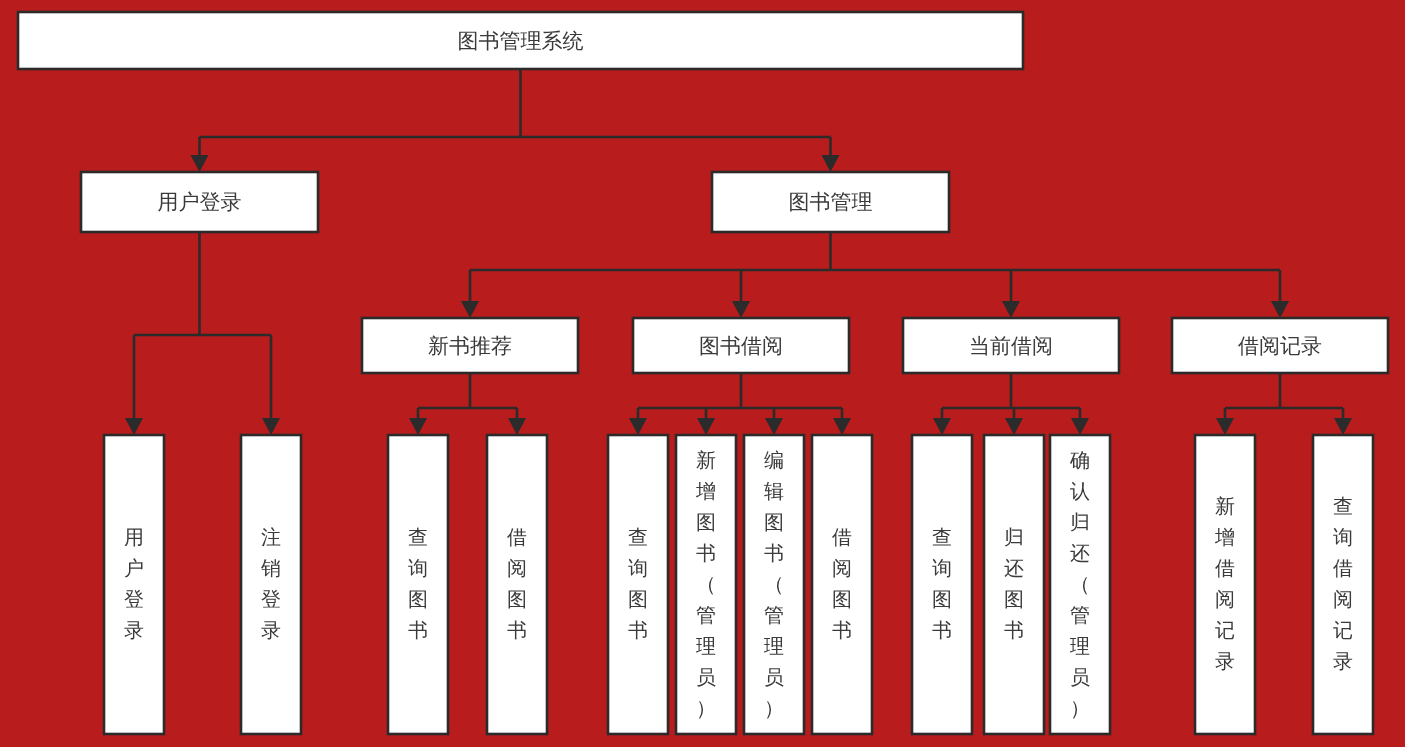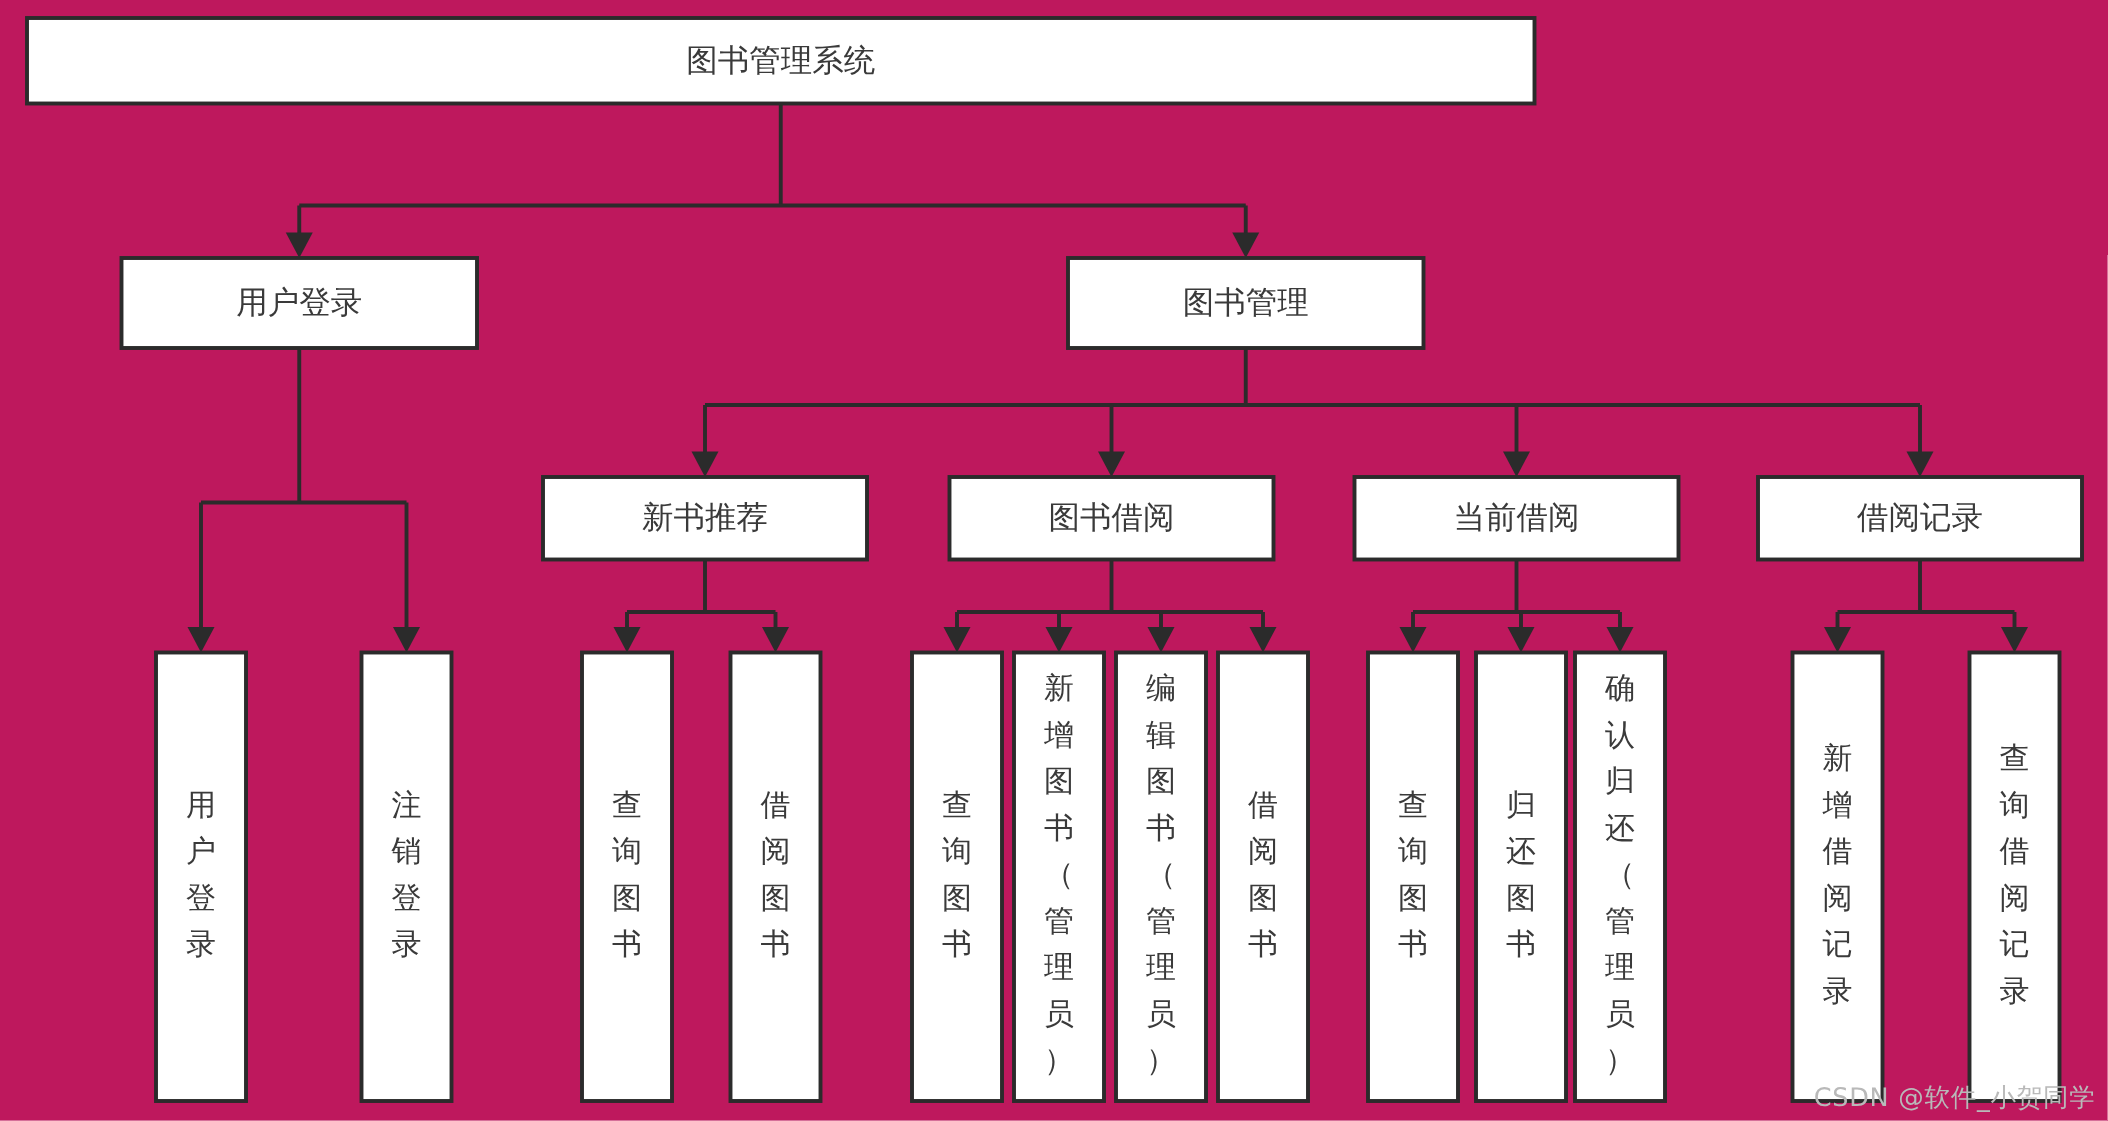--- a/index.html
+++ b/index.html
@@ -11,21 +11,21 @@
   body {
     width: 1405px;
     height: 747px;
     font-family: "DejaVu Sans", "Liberation Sans", sans-serif;
     overflow: hidden;
   }
   #diagram-root {
     position: relative;
     width: 1405px;
     height: 747px;
-    background: #be185d;
+    background: #b91c1c;
   }
   svg#flow {
     display: block;
     width: 1405px;
     height: 747px;
   }
   .node-rect {
     fill: #ffffff;
     stroke: #2b2b2b;
     stroke-width: 2.6;
@@ -200,14 +200,13 @@
         <g>
           <rect x="1195" y="435" width="60" height="299" class="node-rect leaf"></rect>
           <text x="1225" class="node-label leaf-char"><tspan x="1225" y="507">新</tspan><tspan x="1225" y="538">增</tspan><tspan x="1225" y="569">借</tspan><tspan x="1225" y="600">阅</tspan><tspan x="1225" y="631">记</tspan><tspan x="1225" y="662">录</tspan></text>
         </g>
         <g>
           <rect x="1313" y="435" width="60" height="299" class="node-rect leaf"></rect>
           <text x="1343" class="node-label leaf-char"><tspan x="1343" y="507">查</tspan><tspan x="1343" y="538">询</tspan><tspan x="1343" y="569">借</tspan><tspan x="1343" y="600">阅</tspan><tspan x="1343" y="631">记</tspan><tspan x="1343" y="662">录</tspan></text>
         </g>
       </g>
   </svg>
-  <div class="watermark">CSDN @软件_小贺同学</div>
 </div>
 
 </body></html>

